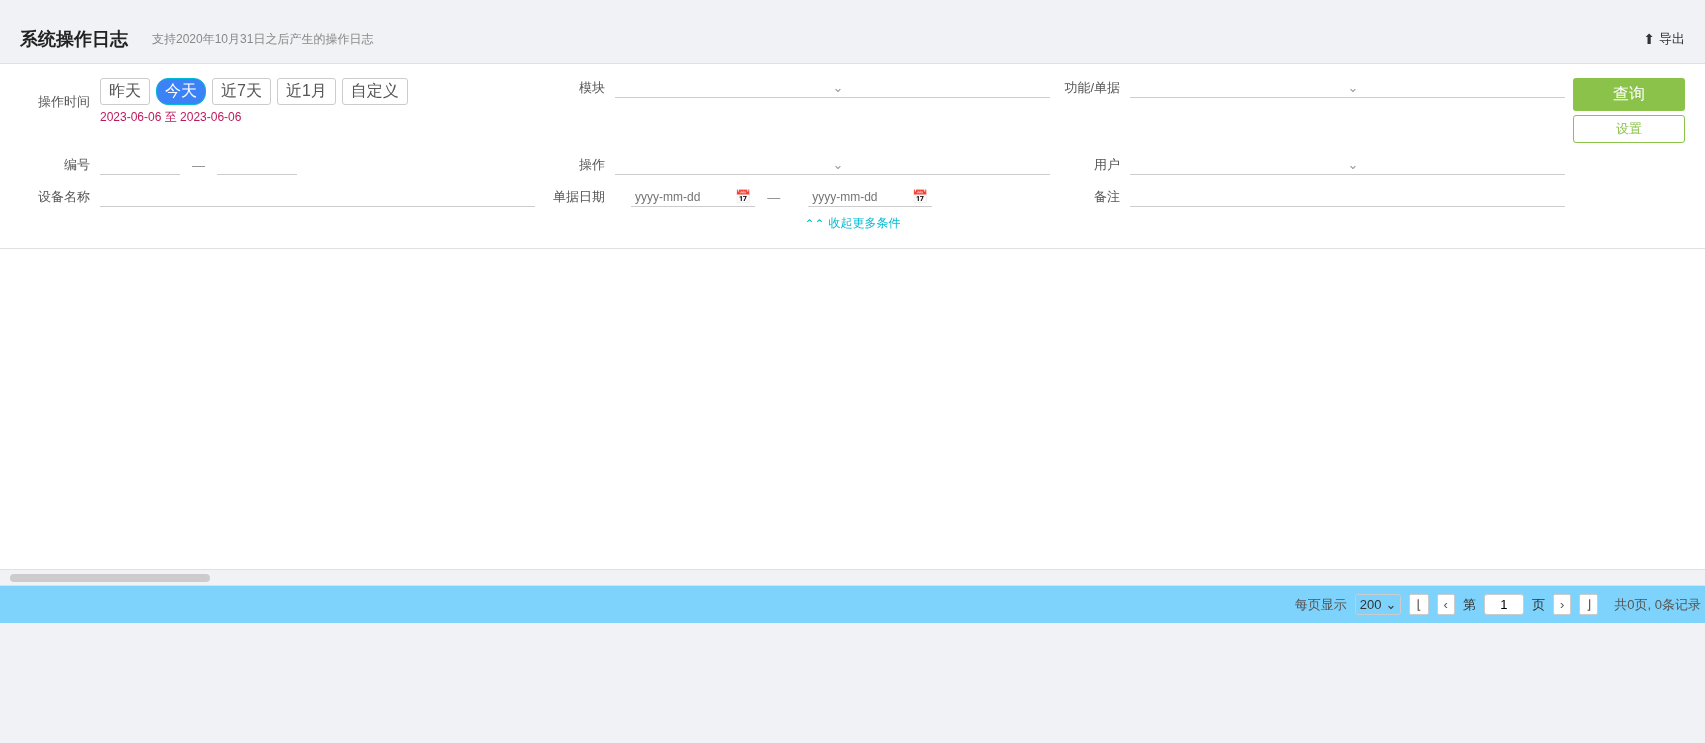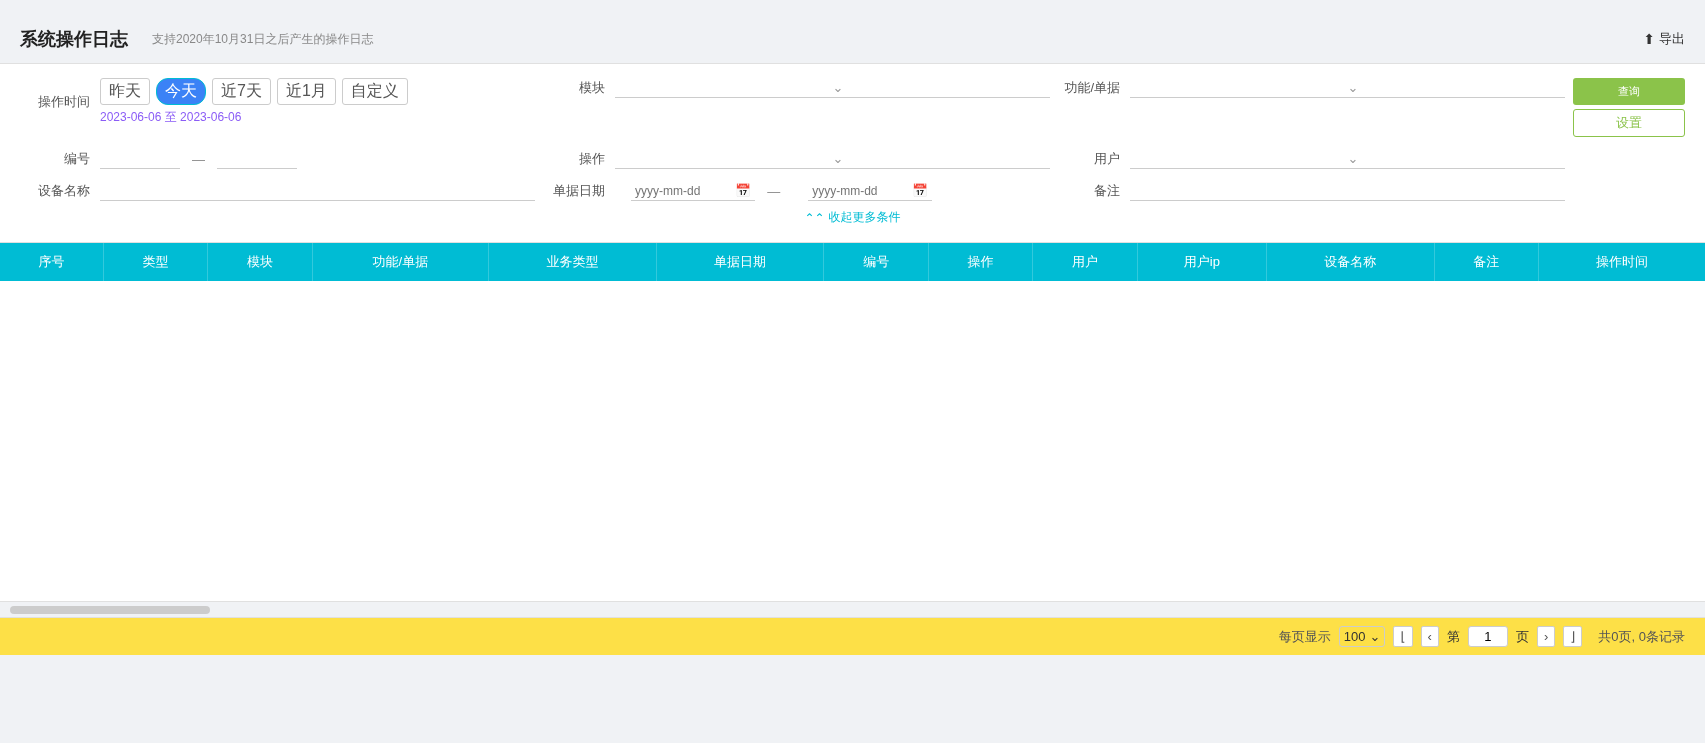--- a/index.html
+++ b/index.html
@@ -27,21 +27,21 @@
     .filter-value { flex: 1; }
 
     .time-btns { display: flex; align-items: center; gap: 6px; }
     .time-btn {
       padding: 2px 8px; border: 1px solid #ccc; border-radius: 3px;
       background: #fff; cursor: pointer; font-size: 16px; color: #555;
     }
     .time-btn.active {
       background: #3b82f6; color: #fff; border-color: #00bcd4; border-radius: 12px;
     }
-    .time-range { font-size: 12px; color: #8b5cf6; margin-top: 4px; }
+    .time-range { font-size: 12px; color: #be185d; margin-top: 4px; }
 
     .filter-input {
       border: none; border-bottom: 1px solid #ccc; outline: none;
       font-size: 13px; padding: 2px 4px; width: 100%; background: transparent;
     }
     .filter-select {
       display: flex; align-items: center; border-bottom: 1px solid #ccc;
       padding: 2px 4px; width: 100%; cursor: pointer;
     }
     .filter-select span { flex: 1; color: #999; font-size: 13px; }
@@ -63,21 +63,21 @@
     .collapse-bar {
       display: flex; justify-content: center; align-items: center;
       padding: 4px 0 8px 0; cursor: pointer;
     }
     .collapse-btn {
       color: #00bcd4; font-size: 12px; background: none; border: none; cursor: pointer;
       display: flex; align-items: center; gap: 4px;
     }
     .query-btn {
       background: #8bc34a; color: #fff; border: none;
-      padding: 6px 4px; border-radius: 3px; cursor: pointer; font-size: 11px;
+      padding: 6px 4px; border-radius: 3px; cursor: pointer; font-size: 16px;
     }
     .settings-btn {
       background: #fff; color: #8bc34a; border: 1px solid #8bc34a;
       padding: 4px 20px; border-radius: 3px; cursor: pointer; font-size: 13px;
     }
 
     .filter-wrapper { position: relative; }
 
     
     .table-container {
@@ -104,21 +104,21 @@
       display: flex; align-items: center; padding: 0 10px;
       overflow-x: auto;
     }
     .fake-scroll {
       width: 200px; height: 8px; background: #ccc; border-radius: 4px;
     }
 
     
     .pagination {
       display: flex; align-items: center; justify-content: flex-end;
-      padding: 8px 20px; background: #fde047; border-top: 1px solid #e0e0e0;
+      padding: 8px 4px; background: #7dd3fc; border-top: 1px solid #e0e0e0;
       gap: 8px; font-size: 13px;
     }
     .page-size-label { color: #555; }
     .page-size-select {
       border: 1px solid #ccc; border-radius: 3px;
       padding: 2px 4px; font-size: 13px; display: flex; align-items: center; gap: 4px; cursor: pointer;
     }
     .page-nav-btn {
       border: 1px solid #ccc; background: #fff; padding: 2px 6px;
       cursor: pointer; font-size: 13px; color: #555; border-radius: 2px;
@@ -260,53 +260,31 @@
 
     <div class="collapse-bar">
       <button class="collapse-btn">
         <span>⌃⌃</span>
         <span>收起更多条件</span>
       </button>
     </div>
   </div>
 
   <div class="table-container">
-    <table>
-      <thead>
-        <tr>
-          <th>序号</th>
-          <th>类型</th>
-          <th>模块</th>
-          <th>功能/单据</th>
-          <th>业务类型</th>
-          <th>单据日期</th>
-          <th>编号</th>
-          <th>操作</th>
-          <th>用户</th>
-          <th>用户ip</th>
-          <th>设备名称</th>
-          <th>备注</th>
-          <th>操作时间</th>
-        </tr>
-      </thead>
-      <tbody>
-        
-      </tbody>
-    </table>
     <div class="empty-area"></div>
   </div>
 
   <div class="scroll-bar-area">
     <div class="fake-scroll"></div>
   </div>
 
   <div class="pagination">
     <span class="page-size-label">每页显示</span>
     <div class="page-size-select">
-      <span>100</span>
+      <span>200</span>
       <span>⌄</span>
     </div>
     <button class="page-nav-btn">⌊</button>
     <button class="page-nav-btn">‹</button>
     <span>第</span>
     <input class="page-input" type="text" value="1" style="">
     <span>页</span>
     <button class="page-nav-btn">›</button>
     <button class="page-nav-btn">⌋</button>
     <span class="page-summary">共0页, 0条记录</span>

